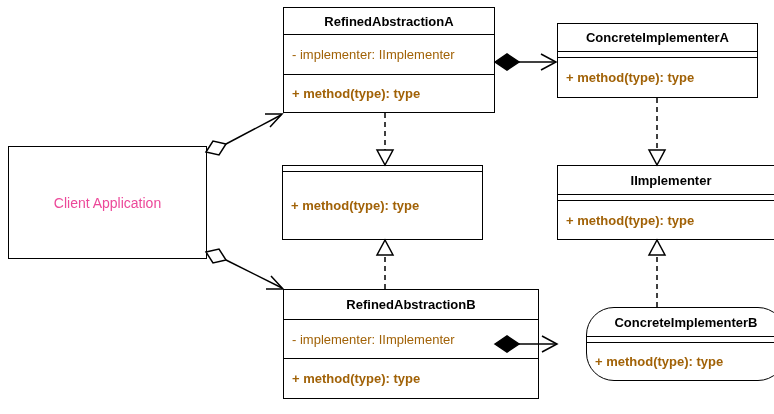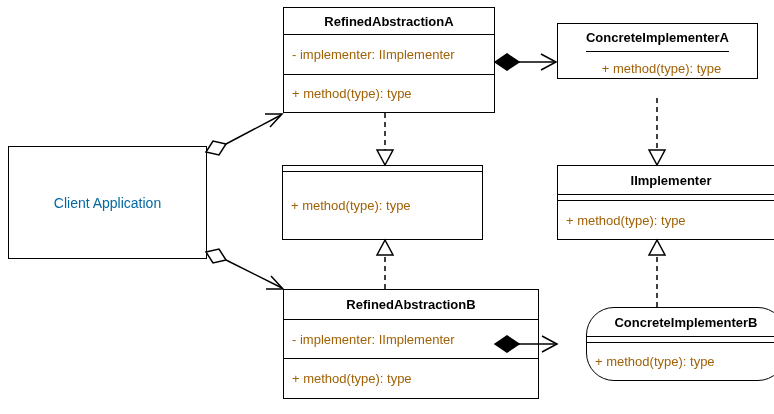--- a/index.html
+++ b/index.html
@@ -33,35 +33,35 @@
   .uml-member {
     font-size: 13px;
     color: #a16207;
     display: flex;
     align-items: center;
     padding-left: 8px;
     box-sizing: border-box;
     white-space: nowrap;
   }
   .uml-member.sep { border-bottom: 1.5px solid #000000; }
-  .uml-member.grow { flex: 1; }
+  .uml-member.grow { flex: 1; font-weight: bold; }
   .uml-empty {
     border-bottom: 1.5px solid #000000;
     box-sizing: border-box;
   }
   .client-box {
     position: absolute;
     background: #ffffff;
     border: 1.5px solid #000000;
     box-sizing: border-box;
     display: flex;
     align-items: center;
     justify-content: center;
     font-size: 14px;
-    color: #0369a1;
+    color: #ec4899;
   }
   .connector-layer {
     position: absolute;
     left: 0; top: 0;
     width: 774px; height: 414px;
     pointer-events: none;
   }
 </style>
 </head>
 <body>
@@ -71,21 +71,21 @@
   <div class="client-box" style="left:8px; top:146px; width:199px; height:113px;">
     <span>Client Application</span>
   </div>
 
   <div class="uml-class" style="left:283px; top:7px; width:212px; height:106px;text-align:center;">
     <div class="uml-title" style="height:27px;">RefinedAbstractionA</div>
     <div class="uml-member sep" style="height:40px;">- implementer: IImplementer</div>
     <div class="uml-member grow">+ method(type): type</div>
   </div>
 
-  <div class="uml-class" style="left:557px; top:23px; width:201px; height:56px;align-items:center;">
+  <div class="uml-class" style="left:557px; top:23px; width:201px; height:75px;">
     <div class="uml-title" style="height:28px;">ConcreteImplementerA</div>
     <div class="uml-empty" style="height:6px;"></div>
     <div class="uml-member grow">+ method(type): type</div>
   </div>
 
   <div class="uml-class" style="left:282px; top:165px; width:201px; height:75px;">
     <div class="uml-empty" style="height:6px;"></div>
     <div class="uml-member grow">+ method(type): type</div>
   </div>
 

